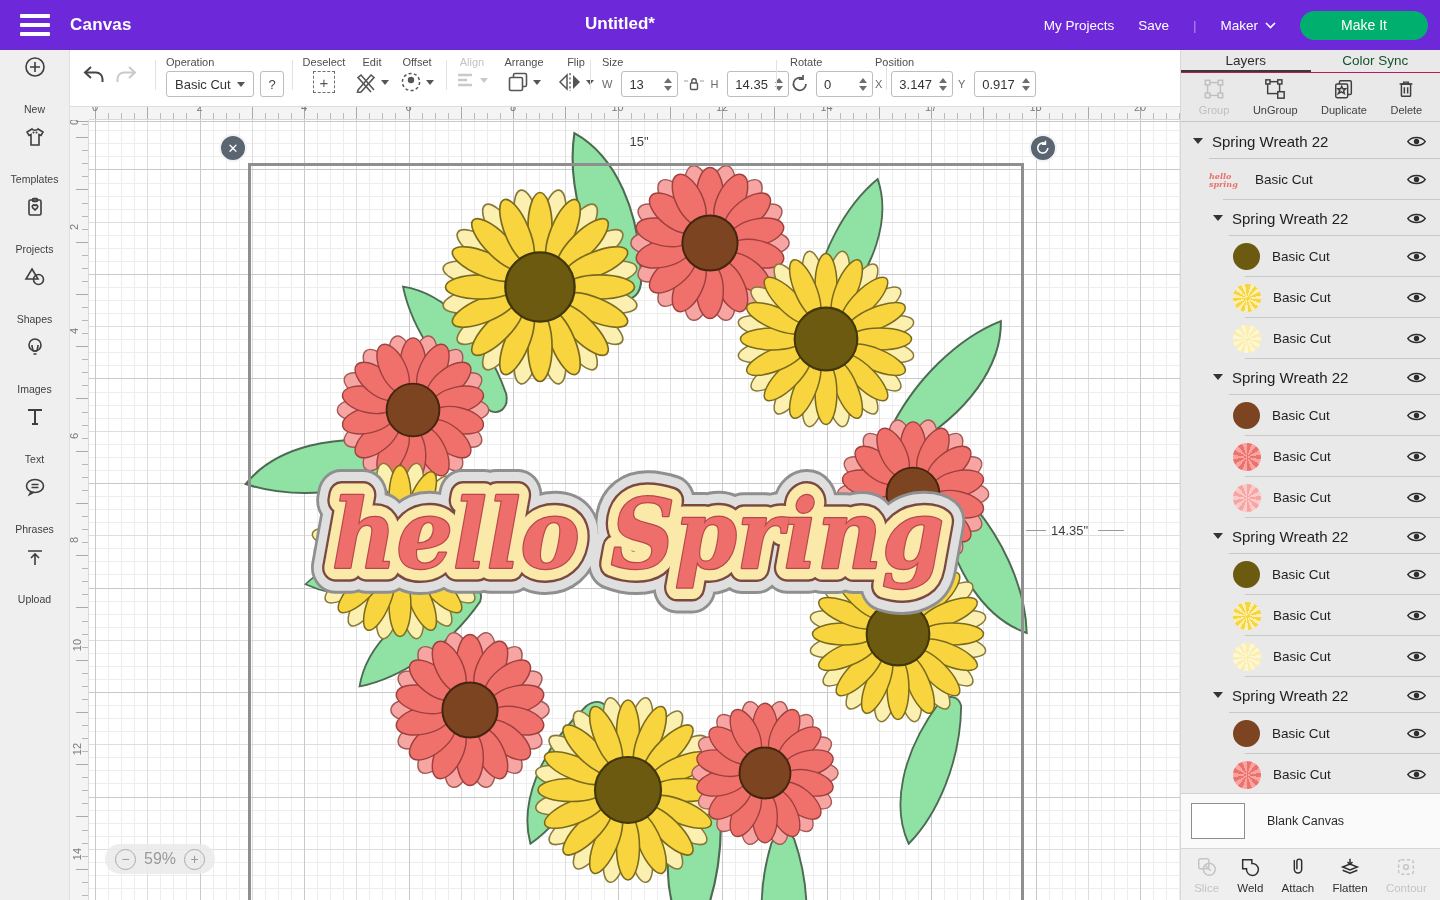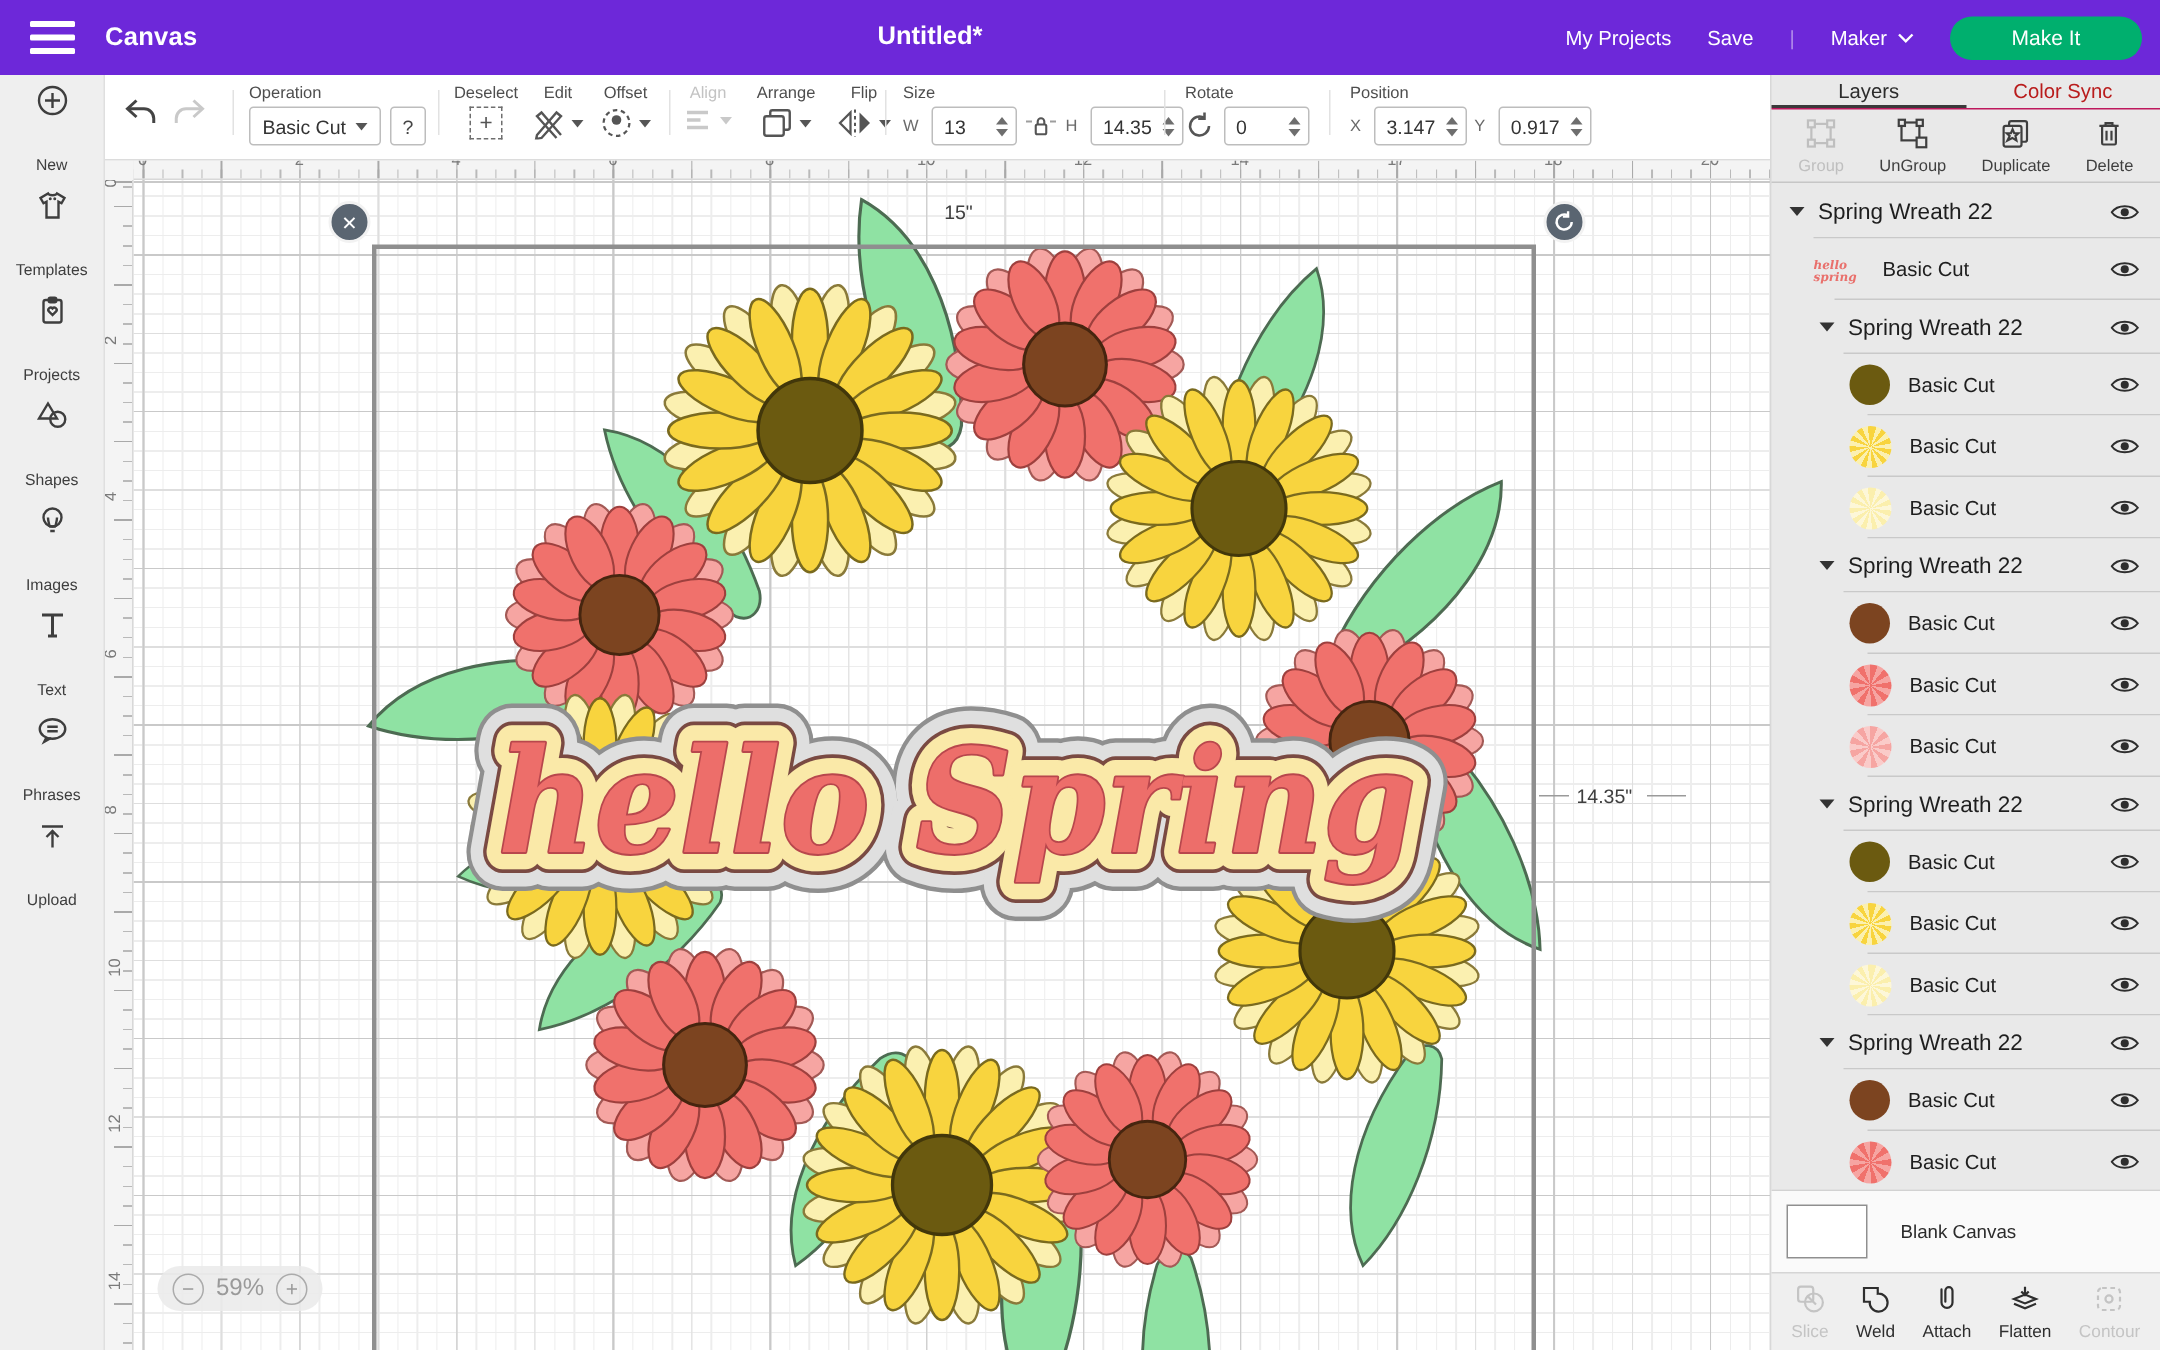--- a/index.html
+++ b/index.html
@@ -79,21 +79,21 @@
   .handle { position:absolute; width:28px; height:28px; border-radius:50%; background:#5A6571; border:2px solid #F2F2F2; color:#fff; display:flex; align-items:center; justify-content:center; cursor:pointer; padding:0; }
   .handle.close { left:130px; top:14px; font-size:13px; }
   .handle.rotate { left:940px; top:14px; }
   .zoom-pill { position:absolute; left:16px; top:724px; height:30px; padding:0 10px; border-radius:16px; background:rgba(234,234,234,.85); display:flex; align-items:center; gap:8px; color:#9A9A9A; }
   .zoom-pill .zbtn { width:21px; height:21px; border-radius:50%; border:1.5px solid #ABABAB; background:transparent; color:#9A9A9A; font-size:14px; line-height:1; cursor:pointer; display:flex; align-items:center; justify-content:center; padding:0; }
   .zoom-pill .zval { font-size:16px; }
 
   
   .rightpanel { position:absolute; left:1180px; top:50px; width:260px; height:850px; background:#E9E9E9; z-index:35; border-left:1px solid #D8D8D8; }
   .tabs { height:23px; display:flex; border-bottom:1px solid #be185d; }
-  .tab { width:130px; text-align:center; font-size:13.5px; color:#b91c1c; line-height:21px; cursor:pointer; }
+  .tab { width:130px; text-align:center; font-size:13.5px; color:#14532d; line-height:21px; cursor:pointer; }
   .tab.active { color:#2C2C2C; border-bottom:2px solid #3A3A3A; }
   .panel-actions { height:49px; display:flex; align-items:center; justify-content:space-around; padding:0 6px; border-bottom:1px solid #C6C6C6; }
   .pa-item { display:flex; flex-direction:column; align-items:center; gap:2px; font-size:11px; color:#3F3F3F; cursor:pointer; }
   .pa-item.dis { color:#BFBFBF; cursor:default; }
   .pa-item svg { stroke:#3F3F3F; }
   .pa-item.dis svg { stroke:#BFBFBF; }
   #layer-list { position:absolute; top:73px; left:0; right:0; height:670px; overflow:hidden; }
   .lrow { position:relative; display:flex; align-items:center; background:#E9E9E9; }
   .lrow.group { height:36px; }
   .lrow.item { height:41px; }
@@ -271,21 +271,21 @@
           <span class="val">0</span>
           <span class="stepper">
               <i class="up"></i>
               <i class="dn"></i>
             </span>
         </span>
       </span>
     </div>
     <div class="vdiv" style="left:816px;"></div>
 
-    <div class="tbgroup" style="left:830px;text-align:left;">
+    <div class="tbgroup" style="left:805px;text-align:left;">
       <span class="tb-label">Position</span>
       <span style="display:inline-flex;align-items:center;gap:5px;">
         <span class="axis">X</span>
         <span class="inputbox">
           <span class="val">3.147</span>
           <span class="stepper">
               <i class="up"></i>
               <i class="dn"></i>
             </span>
         </span>

